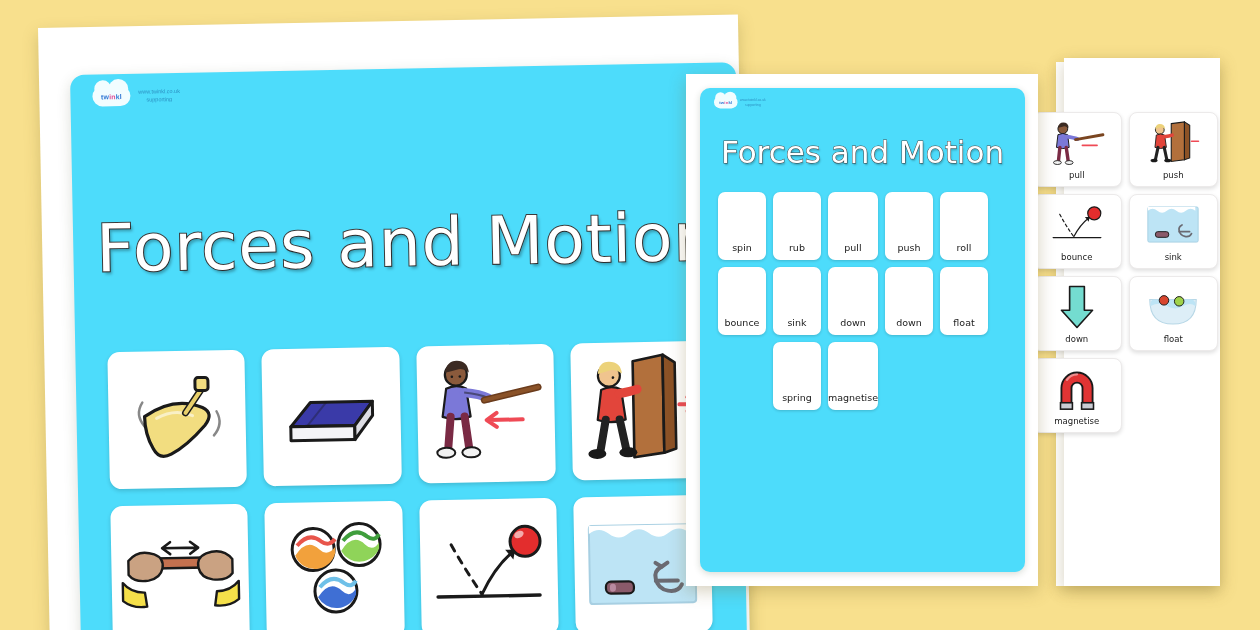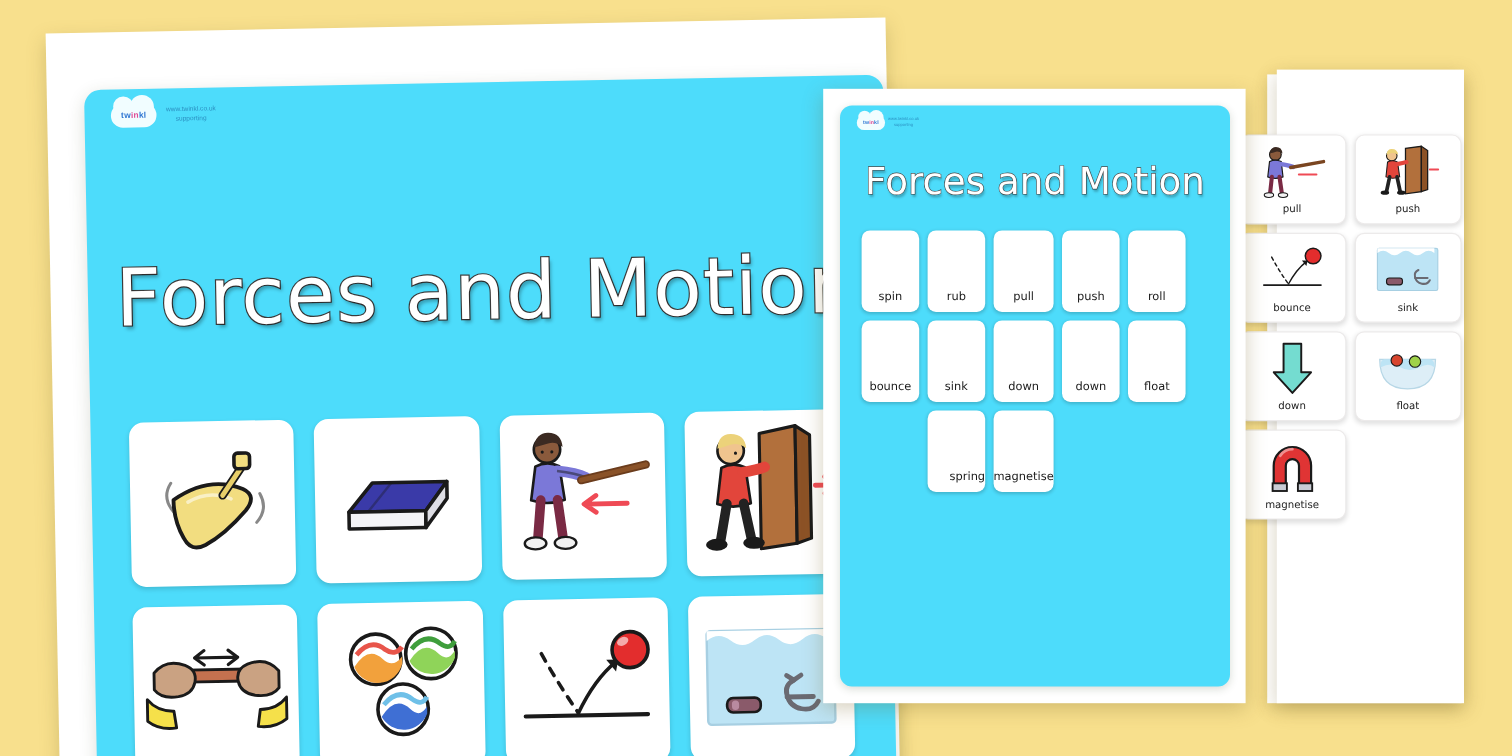--- a/index.html
+++ b/index.html
@@ -88,21 +88,21 @@
   .wcard{
     background:#fff;border-radius:7px;height:68px;
     box-shadow:0 1px 3px rgba(0,0,0,.18);
     display:flex;align-items:flex-end;justify-content:center;
     padding-bottom:7px;box-sizing:border-box;
   }
   .wcard span{
     font-size:9.5px;color:#1a1a1a;
     font-family:"DejaVu Sans", sans-serif;
   }
-  .wcard.c2{grid-column:2;justify-content:flex-end;}
+  .wcard.c2{grid-column:2;}
   .wcard.c3{grid-column:3;}
 
   
   #right-page{
     left:1064px;top:58px;width:156px;height:528px;
     box-shadow:0 5px 16px rgba(120,100,40,.3);
   }
   #right-page2{
     left:1056px;top:62px;width:162px;height:524px;
     box-shadow:0 4px 12px rgba(120,100,40,.22);

